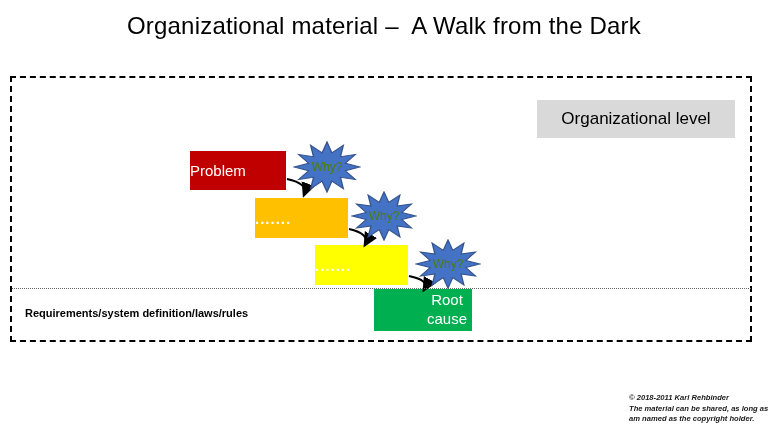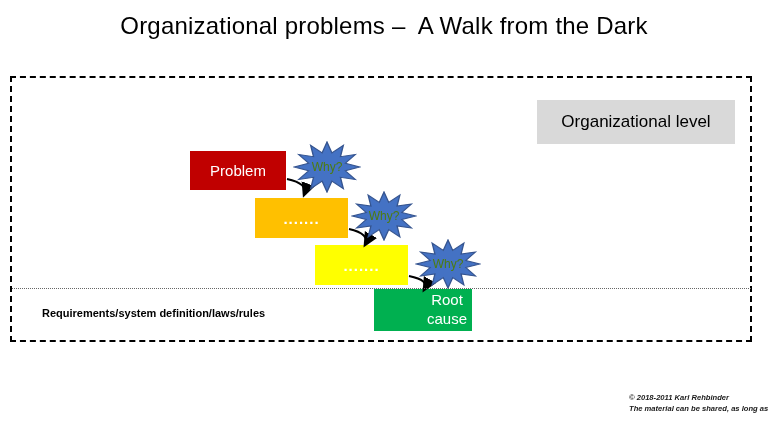--- a/index.html
+++ b/index.html
@@ -11,27 +11,27 @@
     text-align:center;font-size:24px;color:#000;letter-spacing:.2px;
     white-space:pre;
   }
 
   .frame{
     position:absolute;left:10px;top:76px;width:742px;height:266px;
     border:2.5px dashed #000;box-sizing:border-box;background:transparent;
   }
 
   .org-level{
-    position:absolute;left:537px;top:100px;width:198px;height:44px;
+    position:absolute;left:537px;top:100px;width:198px;height:38px;
     background:#d9d9d9;color:#000;font-size:17px;
     display:flex;align-items:center;justify-content:center;
   }
 
   .box{
-    position:absolute;display:flex;align-items:center;justify-content:center;
+    position:absolute;display:flex;align-items:center;justify-content:flex-start;
     text-align:center;font-size:15px;box-sizing:border-box;
   }
   .box-problem{left:190px;top:151px;width:96px;height:39px;background:#c00000;color:#fff;}
   .box-step2{left:255px;top:198px;width:93px;height:40px;background:#ffc000;color:#fff;font-weight:bold;letter-spacing:1px;}
   .box-step3{left:315px;top:245px;width:93px;height:40px;background:#ffff00;color:#fff;font-weight:bold;letter-spacing:1px;}
   .box-root{left:374px;top:289px;width:98px;height:42px;background:#00b050;color:#fff;}
   .box-root .wrap{max-width:52px;line-height:1.25;margin-left:48px;}
 
   .burst{position:absolute;}
   .burst svg{position:absolute;left:0;top:0;width:100%;height:100%;}
@@ -46,33 +46,33 @@
 
   .arrows{position:absolute;left:0;top:0;width:768px;height:432px;pointer-events:none;}
 
   .dotted-line{
     position:absolute;left:12px;top:288px;width:739px;height:0;
     border-top:1.5px dotted #666;
   }
 
   .requirements{
     position:absolute;left:25px;top:307px;
-    font-size:11px;font-weight:bold;color:#000;margin-left:17px;
+    font-size:11px;font-weight:bold;color:#000;
   }
 
   .copyright{
     position:absolute;left:629px;top:393px;width:139px;
     font-size:7.6px;font-weight:bold;font-style:italic;color:#1a1a1a;
     line-height:1.4;white-space:nowrap;overflow:hidden;
   }
 </style>
 </head>
 <body>
 
-<div class="slide-title">Organizational problems –  A Walk from the Dark</div>
+<div class="slide-title">Organizational material –  A Walk from the Dark</div>
 
 <div class="frame"></div>
 
 <div class="org-level">Organizational level</div>
 
 <div class="box box-problem">
   <span>Problem</span>
 </div>
 <div class="box box-step2">
   <span>.......</span>
@@ -114,13 +114,14 @@
   <span class="burst-label">Why?</span>
 </div>
 
 <div class="dotted-line"></div>
 
 <div class="requirements">Requirements/system definition/laws/rules</div>
 
 <div class="copyright">
   <div>© 2018-2011 Karl Rehbinder</div>
   <div>The material can be shared, as long as I</div>
+  <div>am named as the copyright holder.</div>
 </div>
 
 </body></html>

